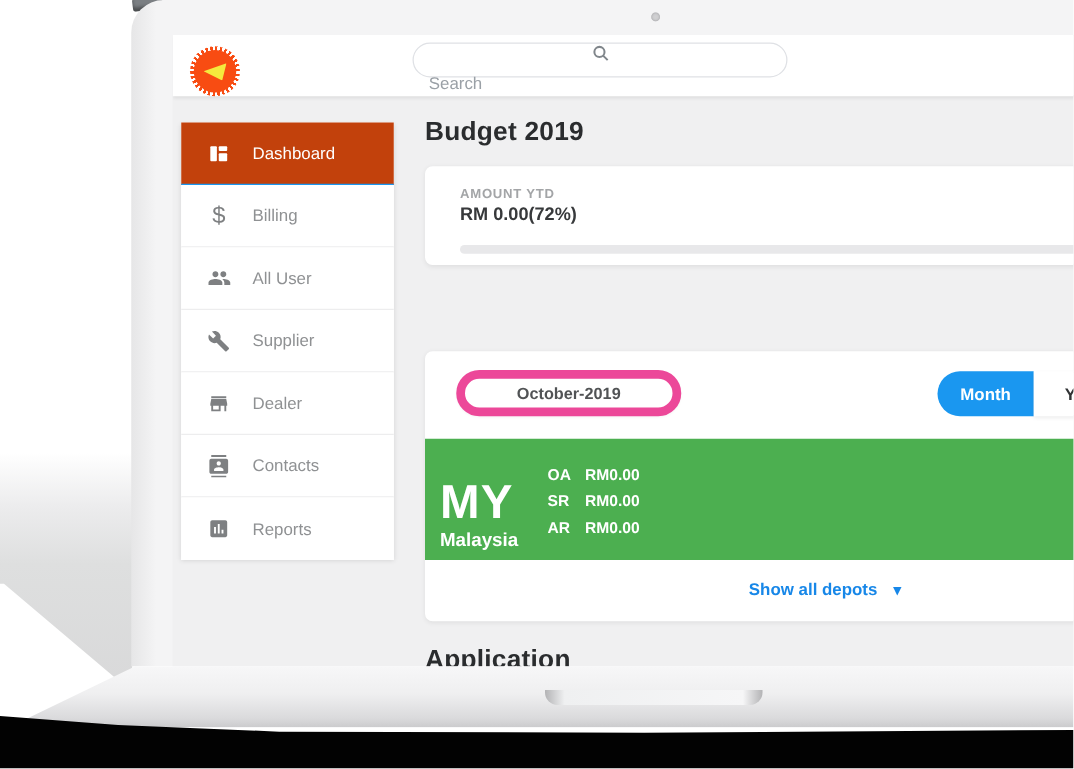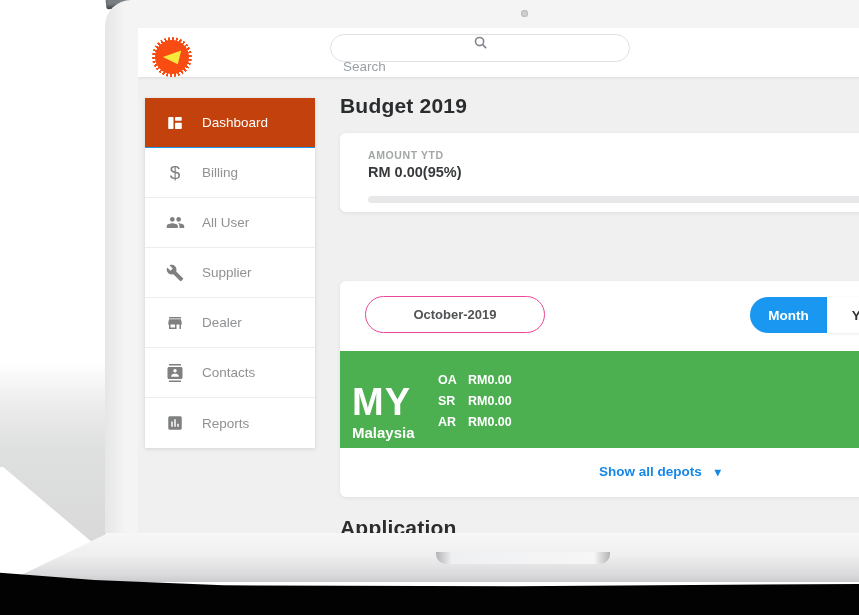--- a/index.html
+++ b/index.html
@@ -69,21 +69,21 @@
   .amount-label { position:absolute; left:28px; top:16px; font-size:10.5px; font-weight:700;
     color:#a3a5a7; letter-spacing:.6px; }
   .amount-value { position:absolute; left:28px; top:31px; font-size:14.5px; font-weight:700;
     color:#37393b; }
   .progress { position:absolute; left:28px; top:63px; width:584px; height:7px;
     border-radius:4px; background:#e8e8ea; overflow:hidden; }
   .progress-fill { height:100%; width:0; background:#1a97f0; border-radius:4px; }
 
   .card2 { top:253px; height:216px; }
   .period-pill { position:absolute; left:25px; top:15px; width:180px; height:37px;
-    border:1px solid #ec4899; border-radius:19px; background:#fff; display:flex;
+    border:7px solid #ec4899; border-radius:19px; background:#fff; display:flex;
     align-items:center; justify-content:center; font-size:13px; font-weight:600; color:#515355;
     box-shadow:0 1px 2px rgba(0,0,0,.04); cursor:pointer; }
   .toggle { position:absolute; left:410px; top:16px; height:36px; display:flex; }
   .seg { display:flex; align-items:center; justify-content:center; font-size:13.5px;
     font-weight:700; cursor:pointer; }
   .seg-month { width:77px; background:#1a97f0; color:#fff; border-radius:18px 0 0 18px; }
   .seg-year { width:78px; background:#fff; color:#313335; box-shadow:0 1px 3px rgba(0,0,0,.08); }
   .banner { position:absolute; left:0; top:70px; width:640px; height:97px; background:#4caf50;
     color:#fff; display:flex; }
   .country { margin:11px 0 0 12px; width:86px; }
@@ -177,21 +177,21 @@
               <path d="M19 3H5c-1.1 0-2 .9-2 2v14c0 1.1.9 2 2 2h14c1.1 0 2-.9 2-2V5c0-1.1-.9-2-2-2zM9 17H7v-7h2v7zm4 0h-2V7h2v10zm4 0h-2v-4h2v4z"></path>
             </svg>
           </span>
           <span>Reports</span>
         </div>
       </div>
 
       <div class="h-title" style="top:66px">Budget 2019</div>
       <div class="card card1">
         <div class="amount-label">AMOUNT YTD</div>
-        <div class="amount-value">RM 0.00(95%)</div>
+        <div class="amount-value">RM 0.00(72%)</div>
         <div class="progress">
           <div class="progress-fill" style="width: 0%;"></div>
         </div>
       </div>
 
       <div class="card card2">
         <div class="period-pill">
           <span>October-2019</span>
         </div>
         <div class="toggle">

